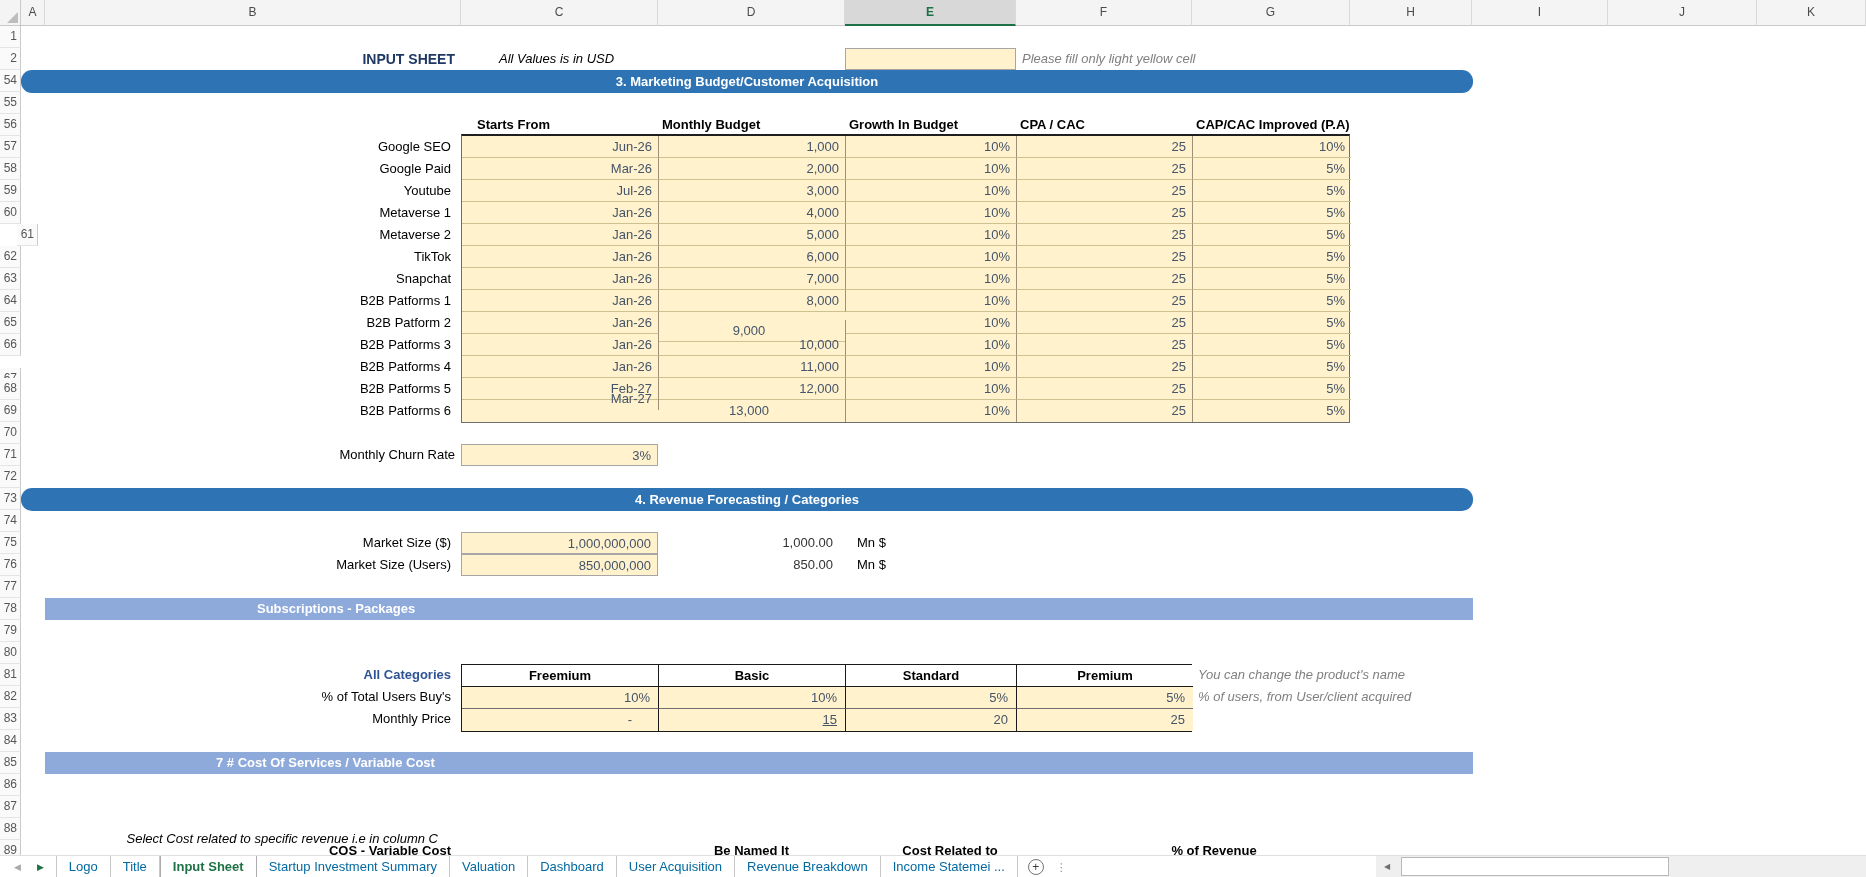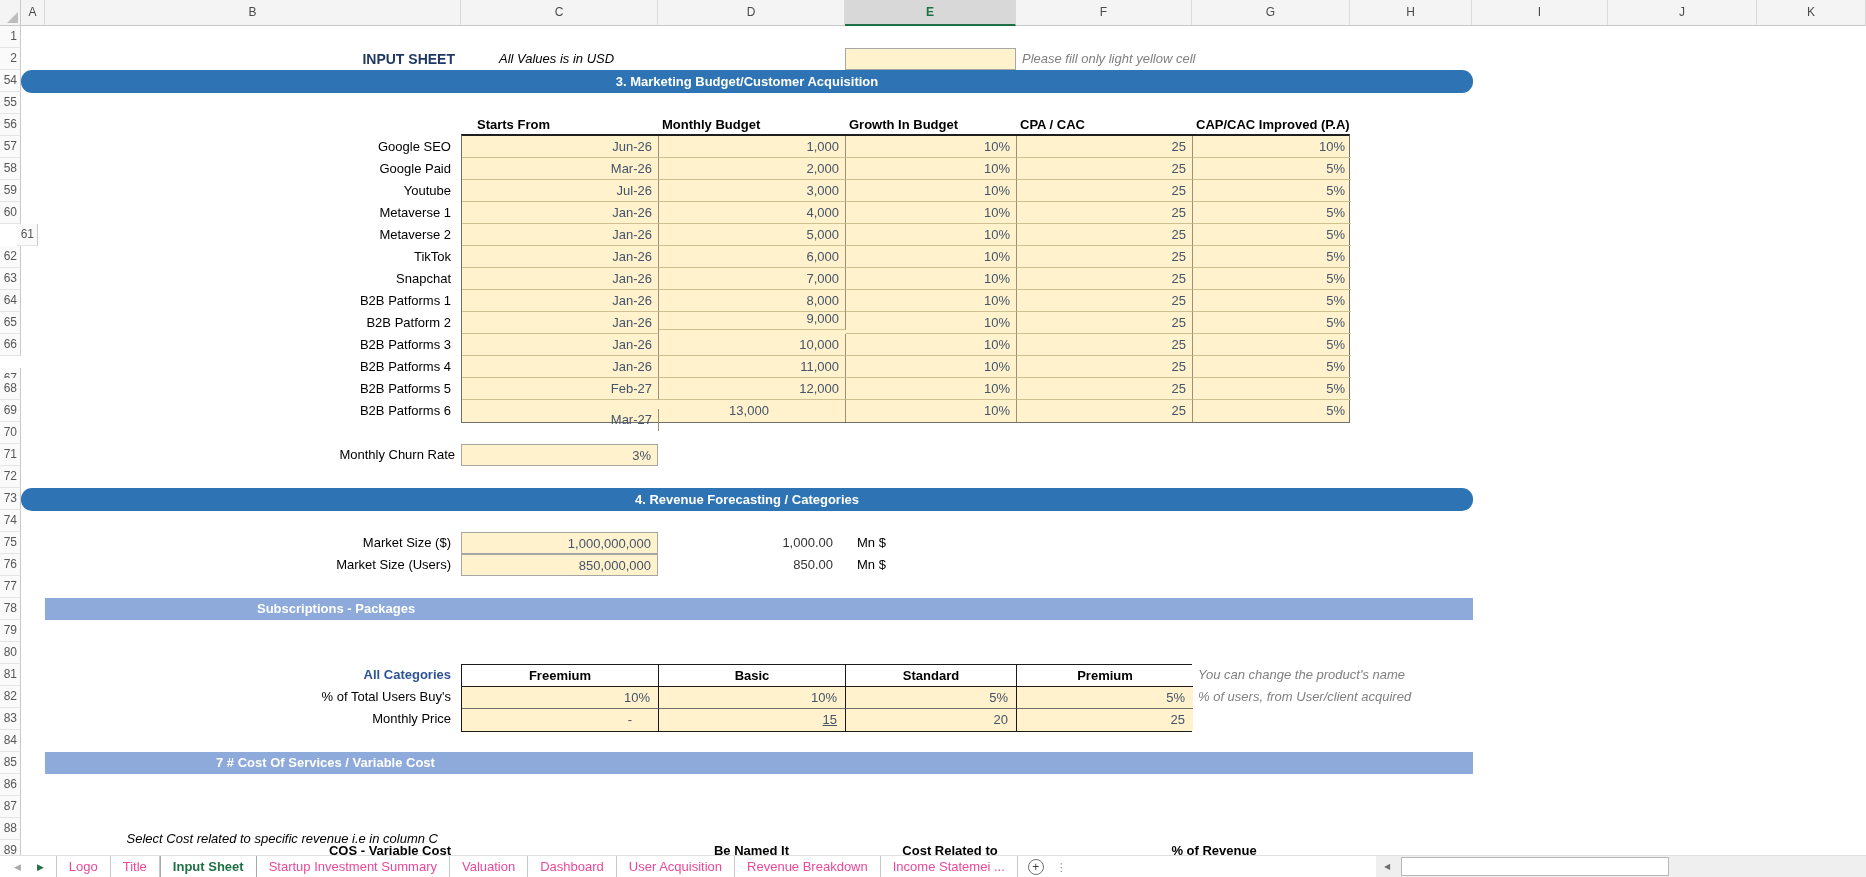--- a/index.html
+++ b/index.html
@@ -104,21 +104,21 @@
   .pcell.last-row { border-bottom: none; }
   
   #tab-bar {
     position: absolute; left: 0; top: 855px; width: 1866px; height: 22px;
     background: #fff; border-top: 1px solid #E0E0E0;
     display: flex; align-items: stretch;
   }
   #tab-nav { display: flex; align-items: center; padding: 0 12px 0 14px; gap: 16px; }
   .nav-arrow { font-size: 9px; line-height: 22px; cursor: default; }
   .sheet-tab {
-    padding: 0 12px; line-height: 21px; font-size: 13px; color: #ec4899;
+    padding: 0 12px; line-height: 21px; font-size: 13px; color: #0369a1;
     border-right: 1px solid #C9C9C9; white-space: nowrap;
   }
   .sheet-tab:first-of-type { border-left: 1px solid #C9C9C9; }
   .sheet-tab.active {
     background: #fff; color: var(--active-tab); font-weight: bold;
     border-left: 1px solid #ABABAB; border-right: 1px solid #ABABAB;
   }
   #add-sheet {
     width: 16px; height: 16px; border: 1px solid #757575; border-radius: 50%;
     font-size: 12px; line-height: 14px; text-align: center; color: #3c3c3c;
@@ -248,40 +248,40 @@
         <div class="mcell" style="left: 197px; top: 132px; width: 187px;">7,000</div>
         <div class="mcell" style="left: 384px; top: 132px; width: 171px;">10%</div>
         <div class="mcell" style="left: 555px; top: 132px; width: 176px;">25</div>
         <div class="mcell last-col" style="left: 731px; top: 132px; width: 158px;">5%</div>
         <div class="mcell" style="left: 0px; top: 154px; width: 197px;">Jan-26</div>
         <div class="mcell" style="left: 197px; top: 154px; width: 187px;">8,000</div>
         <div class="mcell" style="left: 384px; top: 154px; width: 171px;">10%</div>
         <div class="mcell" style="left: 555px; top: 154px; width: 176px;">25</div>
         <div class="mcell last-col" style="left: 731px; top: 154px; width: 158px;">5%</div>
         <div class="mcell" style="left: 0px; top: 176px; width: 197px;">Jan-26</div>
-        <div class="mcell" style="left: 197px; top: 172px; width: 187px;">9,000</div>
+        <div class="mcell" style="left: 197px; top: 184px; width: 187px; text-align: center;">9,000</div>
         <div class="mcell" style="left: 384px; top: 176px; width: 171px;">10%</div>
         <div class="mcell" style="left: 555px; top: 176px; width: 176px;">25</div>
         <div class="mcell last-col" style="left: 731px; top: 176px; width: 158px;">5%</div>
         <div class="mcell" style="left: 0px; top: 198px; width: 197px;">Jan-26</div>
         <div class="mcell" style="left: 197px; top: 198px; width: 187px;">10,000</div>
         <div class="mcell" style="left: 384px; top: 198px; width: 171px;">10%</div>
         <div class="mcell" style="left: 555px; top: 198px; width: 176px;">25</div>
         <div class="mcell last-col" style="left: 731px; top: 198px; width: 158px;">5%</div>
         <div class="mcell" style="left: 0px; top: 220px; width: 197px;">Jan-26</div>
         <div class="mcell" style="left: 197px; top: 220px; width: 187px;">11,000</div>
         <div class="mcell" style="left: 384px; top: 220px; width: 171px;">10%</div>
         <div class="mcell" style="left: 555px; top: 220px; width: 176px;">25</div>
         <div class="mcell last-col" style="left: 731px; top: 220px; width: 158px;">5%</div>
         <div class="mcell" style="left: 0px; top: 242px; width: 197px;">Feb-27</div>
         <div class="mcell" style="left: 197px; top: 242px; width: 187px;">12,000</div>
         <div class="mcell" style="left: 384px; top: 242px; width: 171px;">10%</div>
         <div class="mcell" style="left: 555px; top: 242px; width: 176px;">25</div>
         <div class="mcell last-col" style="left: 731px; top: 242px; width: 158px;">5%</div>
-        <div class="mcell last-row" style="left: 0px; top: 273px; width: 197px;">Mar-27</div>
+        <div class="mcell last-row" style="left: 0px; top: 252px; width: 197px;">Mar-27</div>
         <div class="mcell last-row" style="left: 197px; top: 264px; width: 187px; text-align: center;">13,000</div>
         <div class="mcell last-row" style="left: 384px; top: 264px; width: 171px;">10%</div>
         <div class="mcell last-row" style="left: 555px; top: 264px; width: 176px;">25</div>
         <div class="mcell last-col last-row" style="left: 731px; top: 264px; width: 158px;">5%</div>
       </div>
       <div class="cell r" style="left: 45px; top: 136px; width: 412px;">Google SEO</div>
       <div class="cell r" style="left: 45px; top: 158px; width: 412px;">Google Paid</div>
       <div class="cell r" style="left: 45px; top: 180px; width: 412px;">Youtube</div>
       <div class="cell r" style="left: 45px; top: 202px; width: 412px;">Metaverse 1</div>
       <div class="cell r" style="left: 45px; top: 224px; width: 412px;">Metaverse 2</div>

